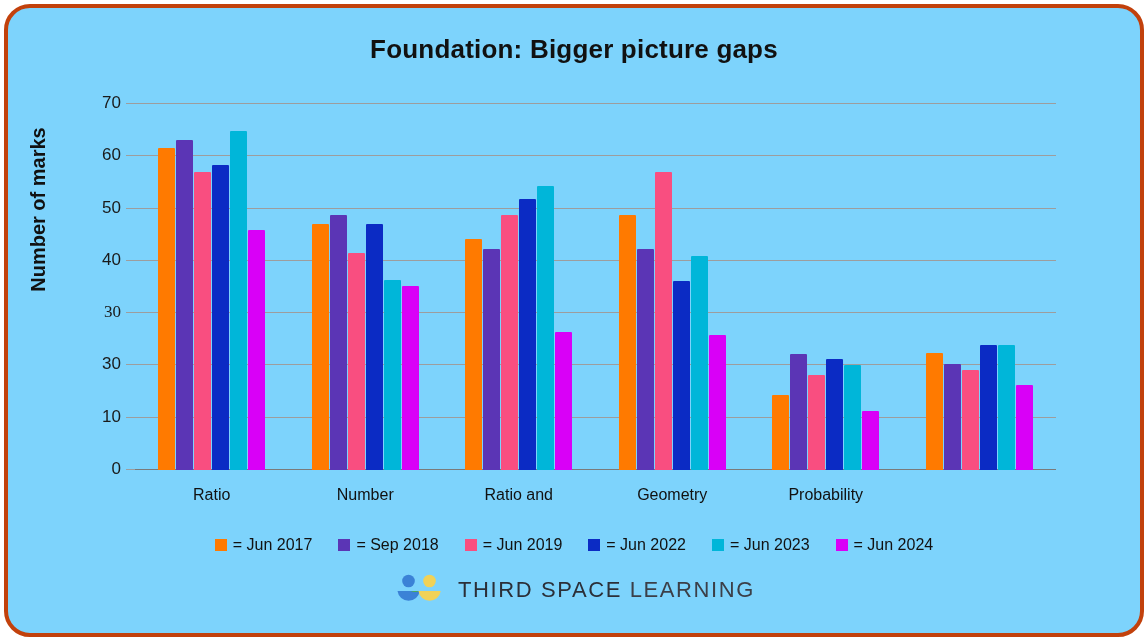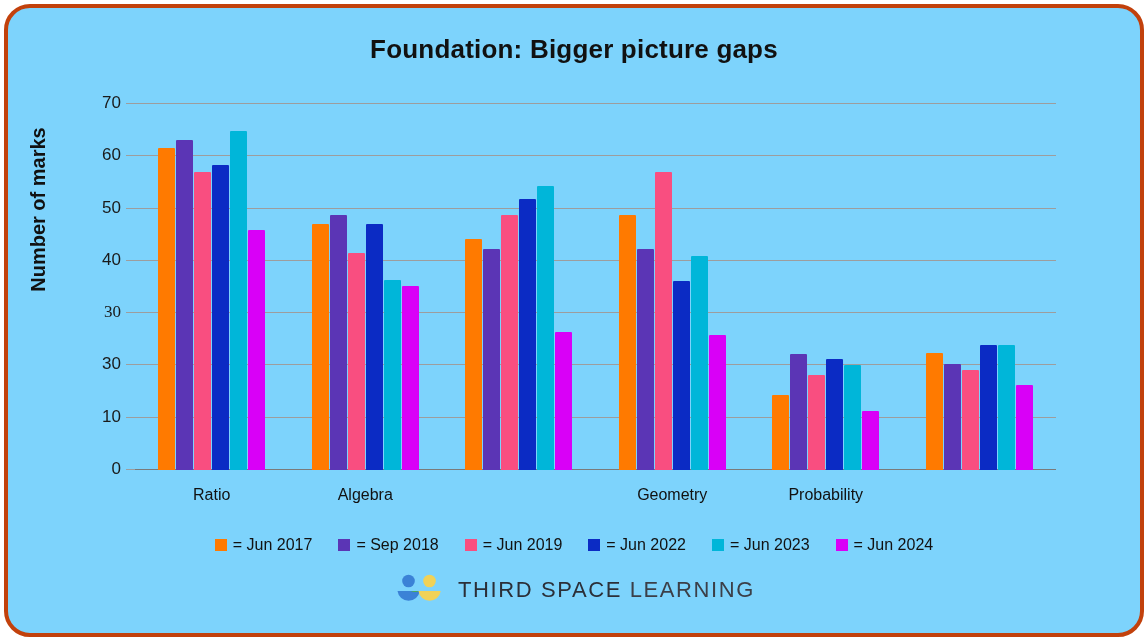--- a/index.html
+++ b/index.html
@@ -196,31 +196,32 @@
           </div>
         </div>
         <div class="group" style="left: 153.5px; width: 153.5px;">
           <div class="bar" title="Jun 2017: 47" style="height: 67.1429%; background: rgb(255, 122, 0);"></div>
           <div class="bar" title="Jun 2018: 48.7" style="height: 69.5714%; background: rgb(91, 53, 181);"></div>
           <div class="bar" title="Jun 2019: 41.5" style="height: 59.2857%; background: rgb(249, 78, 128);"></div>
           <div class="bar" title="Jun 2022: 47" style="height: 67.1429%; background: rgb(11, 43, 196);"></div>
           <div class="bar" title="Jun 2023: 36.3" style="height: 51.8571%; background: rgb(0, 182, 217);"></div>
           <div class="bar" title="Jun 2024: 35.2" style="height: 50.2857%; background: rgb(217, 0, 247);"></div>
           <div class="catlabel">
-            <div>Algebra</div>
+            <div>Number</div>
           </div>
         </div>
         <div class="group" style="left: 307px; width: 153.5px;">
           <div class="bar" title="Jun 2017: 44.2" style="height: 63.1429%; background: rgb(255, 122, 0);"></div>
           <div class="bar" title="Jun 2018: 42.2" style="height: 60.2857%; background: rgb(91, 53, 181);"></div>
           <div class="bar" title="Jun 2019: 48.8" style="height: 69.7143%; background: rgb(249, 78, 128);"></div>
           <div class="bar" title="Jun 2022: 51.8" style="height: 74%; background: rgb(11, 43, 196);"></div>
           <div class="bar" title="Jun 2023: 54.3" style="height: 77.5714%; background: rgb(0, 182, 217);"></div>
           <div class="bar" title="Jun 2024: 26.4" style="height: 37.7143%; background: rgb(217, 0, 247);"></div>
           <div class="catlabel">
+            <div>Ratio and</div>
           </div>
         </div>
         <div class="group" style="left: 460.5px; width: 153.5px;">
           <div class="bar" title="Jun 2017: 48.8" style="height: 69.7143%; background: rgb(255, 122, 0);"></div>
           <div class="bar" title="Jun 2018: 42.2" style="height: 60.2857%; background: rgb(91, 53, 181);"></div>
           <div class="bar" title="Jun 2019: 57" style="height: 81.4286%; background: rgb(249, 78, 128);"></div>
           <div class="bar" title="Jun 2022: 36.2" style="height: 51.7143%; background: rgb(11, 43, 196);"></div>
           <div class="bar" title="Jun 2023: 41" style="height: 58.5714%; background: rgb(0, 182, 217);"></div>
           <div class="bar" title="Jun 2024: 25.9" style="height: 37%; background: rgb(217, 0, 247);"></div>
           <div class="catlabel">

